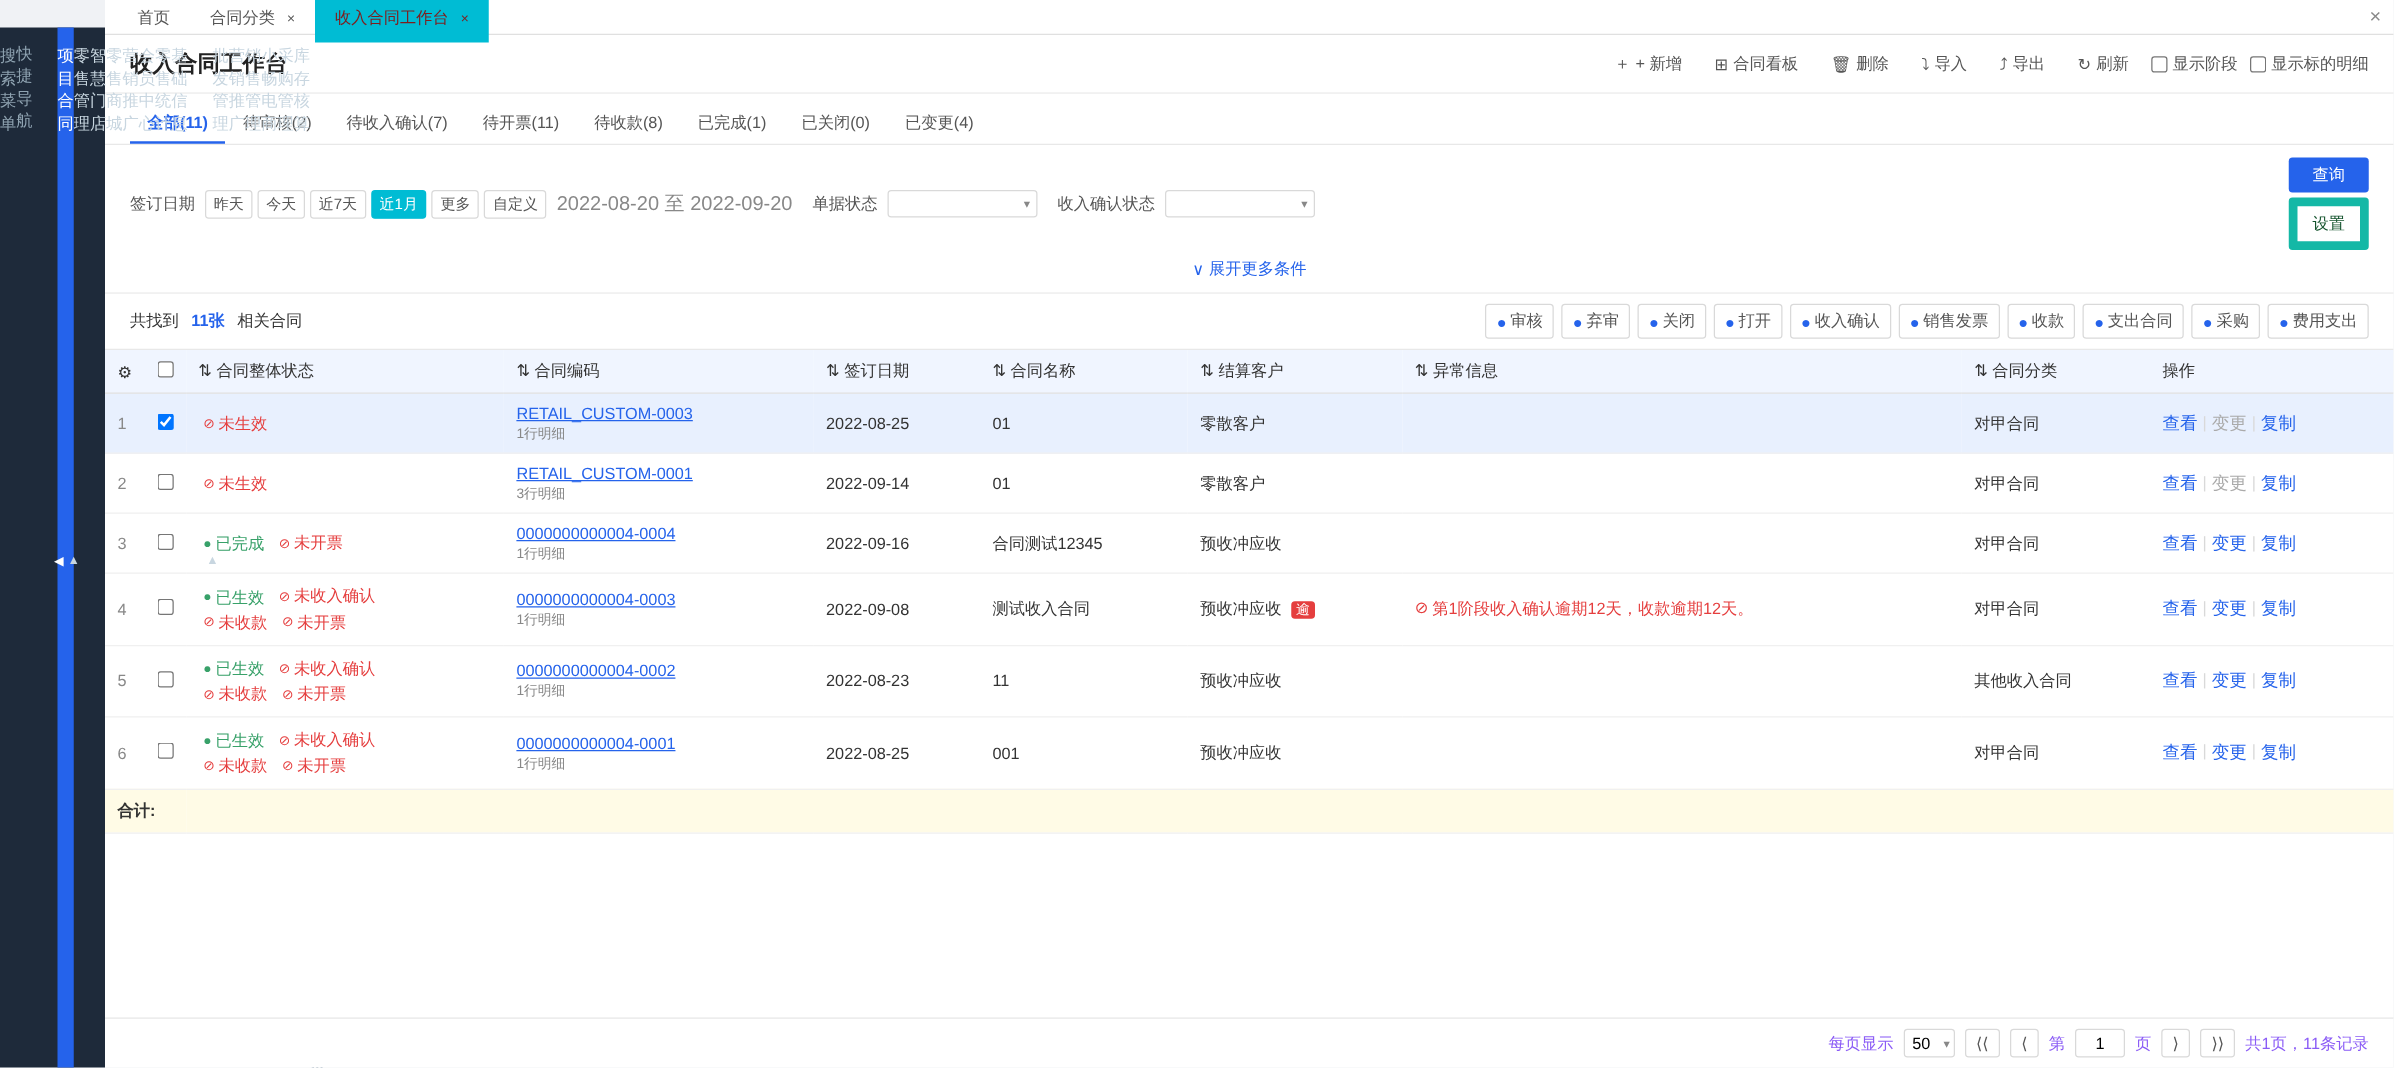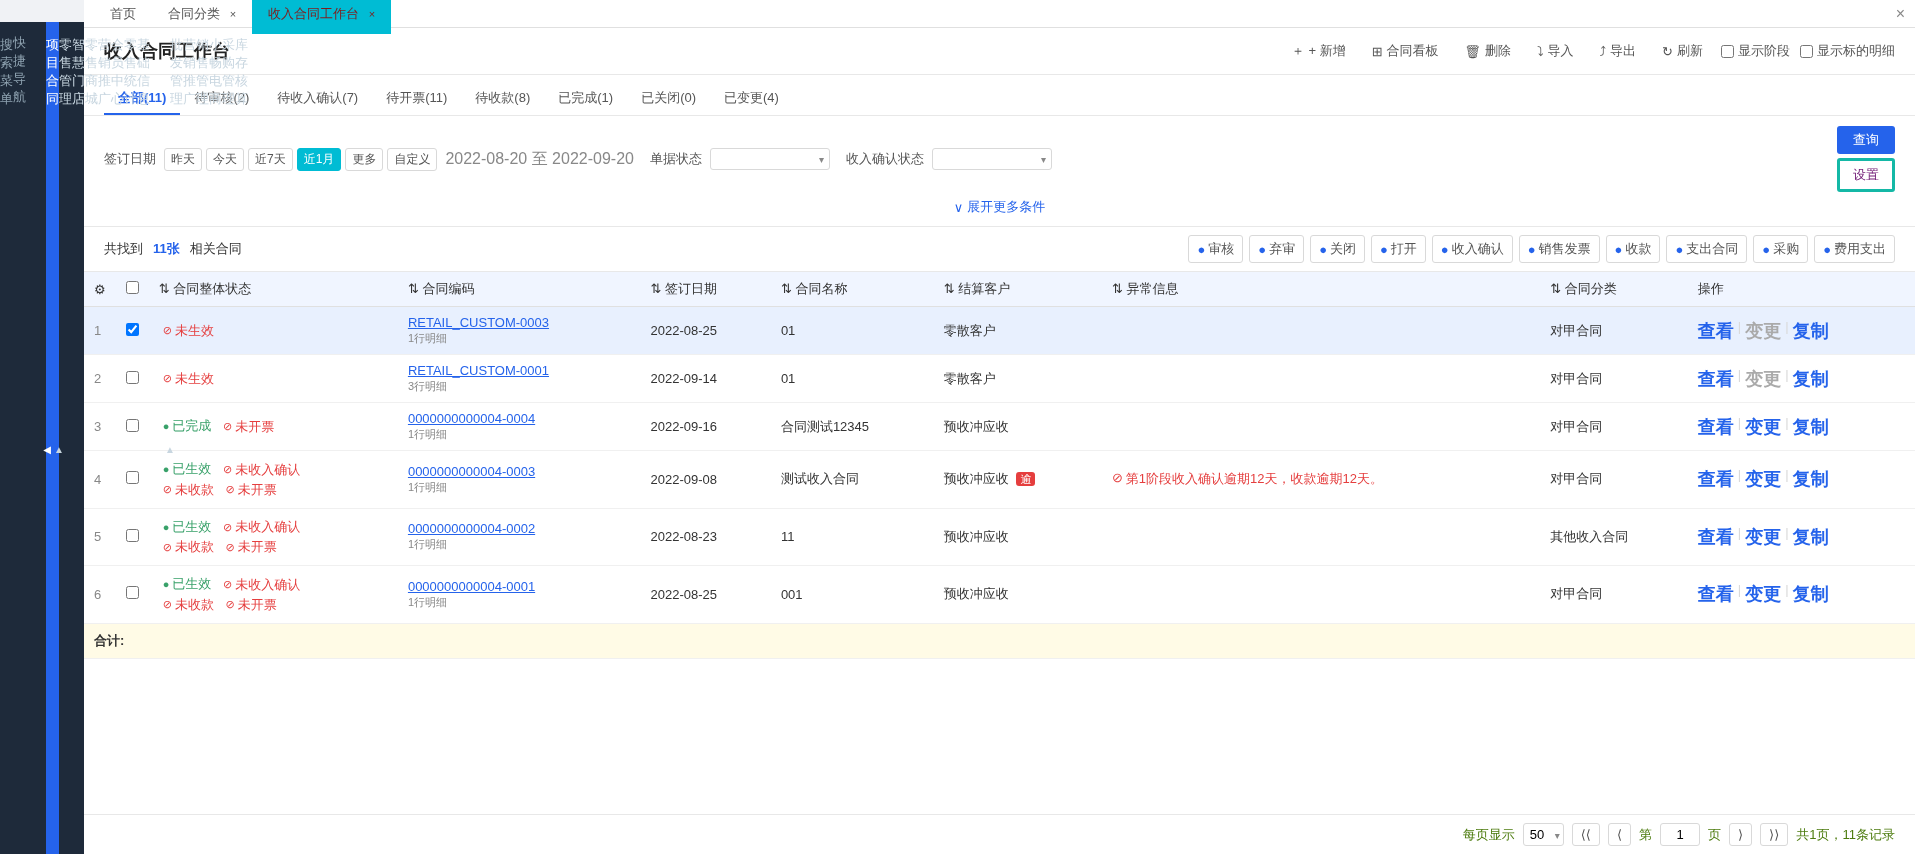--- a/index.html
+++ b/index.html
@@ -44,21 +44,21 @@
     .search-field { display: flex; align-items: center; gap: 8px; font-size: 13px; color: #555; }
     .date-btns { display: flex; gap: 4px; align-items: center; }
     .date-btn { padding: 2px 6px; border: 1px solid #d9d9d9; border-radius: 3px; cursor: pointer; font-size: 12px; color: #555; background: #fff; }
     .date-btn.active { background: #00bcd4; color: #fff; border-color: #00bcd4; }
     .date-range { color: #888; font-size: 16px; }
     .search-select { border: 1px solid #d9d9d9; border-radius: 3px; padding: 3px 20px 3px 8px; font-size: 12px; color: #555; background: #fff; min-width: 120px; appearance: none; cursor: pointer; }
     .select-wrapper { position: relative; display: inline-block; }
     .select-wrapper::after { content: '▾'; position: absolute; right: 6px; top: 50%; transform: translateY(-50%); font-size: 10px; color: #888; pointer-events: none; }
     .btn-expand { color: #2563eb; cursor: pointer; font-size: 12px; display: flex; align-items: center; gap: 4px; }
     .btn-query { background: #2563eb; color: #fff; border: none; border-radius: 3px; padding: 5px 16px; cursor: pointer; font-size: 13px; }
-    .btn-set { background: #fff; color: #701a75; border: 3px solid #14b8a6; border-radius: 3px; padding: 5px 12px; cursor: pointer; font-size: 13px; }
+    .btn-set { background: #fff; color: #14532d; border: 7px solid #14b8a6; border-radius: 3px; padding: 5px 12px; cursor: pointer; font-size: 13px; }
     .search-actions { display: flex; flex-direction: column; gap: 4px; margin-left: auto; }
     .expand-row { display: flex; justify-content: center; margin-top: 6px; }
 
     
     .table-area { flex: 1; overflow: auto; background: #fff; padding: 0 0 0 0; }
     .table-toolbar { padding: 8px 20px; display: flex; align-items: center; gap: 10px; border-bottom: 1px solid #e8e8e8; }
     .count-text { color: #333; font-size: 13px; }
     .count-num { color: #2563eb; font-weight: bold; }
     .toolbar-btns { margin-left: auto; display: flex; gap: 6px; }
     .tbtn { display: flex; align-items: center; gap: 3px; padding: 4px 8px; border: 1px solid #d9d9d9; border-radius: 3px; cursor: pointer; font-size: 12px; color: #555; background: #fff; }
@@ -68,28 +68,28 @@
     .data-table th { background: #f0f5ff; padding: 8px 10px; text-align: left; color: #333; font-weight: normal; border-bottom: 1px solid #e0e0e0; white-space: nowrap; }
     .data-table td { padding: 8px 10px; border-bottom: 1px solid #f0f0f0; color: #333; vertical-align: middle; }
     .data-table tr.selected td { background: #e8f0fe; }
     .status-tag { display: inline-flex; align-items: center; gap: 3px; font-size: 11px; padding: 1px 4px; }
     .tag-danger { color: #e53e3e; }
     .tag-success { color: #38a169; }
     .link-text { color: #2563eb; text-decoration: underline; cursor: pointer; }
     .sub-text { color: #888; font-size: 11px; }
     .row-num { color: #888; }
     .action-btns { display: flex; gap: 4px; }
-    .action-btn { color: #2563eb; cursor: pointer; font-size: 18px; text-decoration: none; font-weight: bold; }
+    .action-btn { color: #2563eb; cursor: pointer; font-size: 14px; text-decoration: none; }
     .action-sep { color: #d9d9d9; }
     .error-msg { color: #e53e3e; font-size: 11px; display: flex; align-items: flex-start; gap: 3px; }
     .total-row td { background: #fffbe6; font-weight: bold; }
 
     
     .table-footer { padding: 8px 20px; display: flex; align-items: center; justify-content: flex-end; gap: 8px; border-top: 1px solid #e8e8e8; background: #fff; flex-shrink: 0; font-size: 13px; }
-    .page-info { color: #4d7c0f; }
+    .page-info { color: #8b5cf6; }
     .page-btn { border: 1px solid #d9d9d9; background: #fff; padding: 3px 8px; cursor: pointer; border-radius: 3px; color: #555; }
     .page-input { width: 40px; border: 1px solid #d9d9d9; border-radius: 3px; text-align: center; padding: 3px; }
     .page-select { border: 1px solid #d9d9d9; border-radius: 3px; padding: 3px 18px 3px 6px; appearance: none; cursor: pointer; background: #fff; }
     .page-select-wrap { position: relative; display: inline-block; }
     .page-select-wrap::after { content: '▾'; position: absolute; right: 4px; top: 50%; transform: translateY(-50%); font-size: 10px; color: #888; pointer-events: none; }
 
     
     ::-webkit-scrollbar { width: 6px; height: 6px; }
     ::-webkit-scrollbar-track { background: #f0f0f0; }
     ::-webkit-scrollbar-thumb { background: #c0c0c0; border-radius: 3px; }

